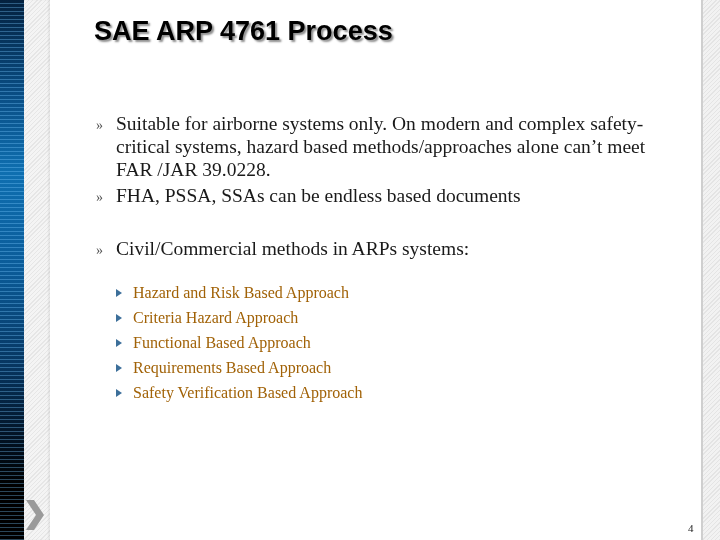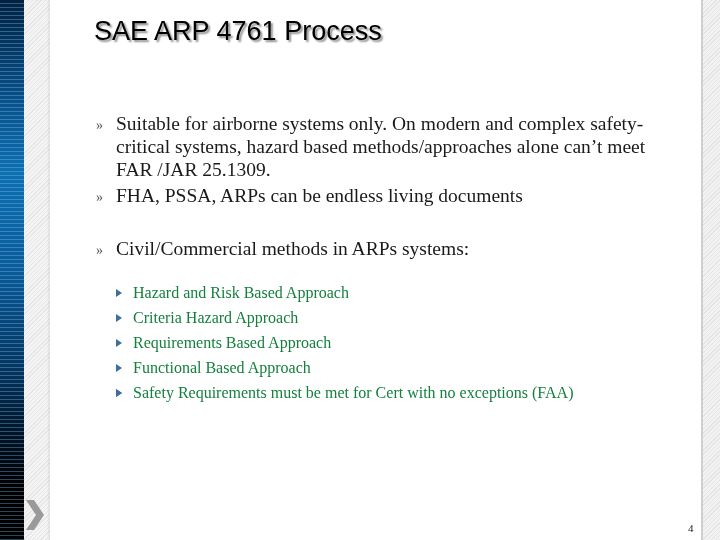--- a/index.html
+++ b/index.html
@@ -24,35 +24,35 @@
     position: absolute; left: 701px; top: 0; width: 19px; height: 540px;
     background: repeating-linear-gradient(135deg, #e4e4e4 0px, #e4e4e4 1px, #f2f2f2 1px, #f2f2f2 3px);
     border-left: 2px solid #cfcfcf;
   }
   .next-chevron {
     position: absolute; left: 24px; top: 498px; width: 22px; height: 34px;
   }
   .title {
     position: absolute; left: 94px; top: 16px;
     font-family: "Liberation Sans", "DejaVu Sans", sans-serif;
-    font-weight: normal; font-size: 27px; color: #000;
+    font-weight: bold; font-size: 27px; color: #000;
     text-shadow: 2px 2px 2px rgba(0,0,0,0.45);
     letter-spacing: 0px;
   }
   .content { position: absolute; left: 96px; top: 112px; width: 590px; }
   .l1 {
     position: relative; padding-left: 20px;
     font-size: 19.5px; line-height: 23px; color: #1a1a1a;
   }
   .l1 .mark {
     position: absolute; left: 0; top: 2px; font-size: 14px; color: #555;
   }
   .l2 {
     position: relative; padding-left: 17px; margin-left: 20px;
-    font-size: 16px; line-height: 25px; color: #15803d;
+    font-size: 16px; line-height: 25px; color: #a16207;
   }
   .l2 .tri {
     position: absolute; left: 0; top: 9px; width: 0; height: 0;
     border-top: 4px solid transparent; border-bottom: 4px solid transparent;
     border-left: 6px solid #3c6f9a;
   }
   .page-num {
     position: absolute; left: 688px; top: 522px; font-size: 11px; color: #222;
   }
 </style>
@@ -65,49 +65,46 @@
 
 <svg class="next-chevron" viewBox="0 0 22 34">
   <polygon points="2,2 10,2 20,17 10,32 2,32 12,17" fill="#9a9a9a"></polygon>
 </svg>
 
 <div class="title">SAE ARP 4761 Process</div>
 
 <div class="content">
   <div class="l1" style="margin-bottom:3px;">
     <span class="mark">»</span>
-    <span>Suitable for airborne systems only. On modern and complex safety-critical systems, hazard based methods/approaches alone can’t meet FAR /JAR 25.1309.</span>
+    <span>Suitable for airborne systems only. On modern and complex safety-critical systems, hazard based methods/approaches alone can’t meet FAR /JAR 39.0228.</span>
   </div>
   <div class="l1" style="margin-bottom:30px;">
     <span class="mark">»</span>
-    <span>FHA, PSSA, ARPs can be endless living documents</span>
+    <span>FHA, PSSA, SSAs can be endless based documents</span>
   </div>
   <div class="l1" style="margin-bottom:20px;">
     <span class="mark">»</span>
     <span>Civil/Commercial methods in ARPs systems:</span>
   </div>
 
   <div class="l2">
     <span class="tri"></span>
     <span>Hazard and Risk Based Approach</span>
   </div>
   <div class="l2">
     <span class="tri"></span>
     <span>Criteria Hazard Approach</span>
   </div>
   <div class="l2">
     <span class="tri"></span>
+    <span>Functional Based Approach</span>
+  </div>
+  <div class="l2">
+    <span class="tri"></span>
     <span>Requirements Based Approach</span>
   </div>
   <div class="l2">
     <span class="tri"></span>
-    <span>Functional Based Approach</span>
-  </div>
-  <div class="l2">
-    <span class="tri"></span>
-  </div>
-  <div class="l2">
-    <span class="tri"></span>
-    <span>Safety Requirements must be met for Cert with no exceptions (FAA)</span>
+    <span>Safety Verification Based Approach</span>
   </div>
 </div>
 
 <div class="page-num">4</div>
 
 </body></html>

